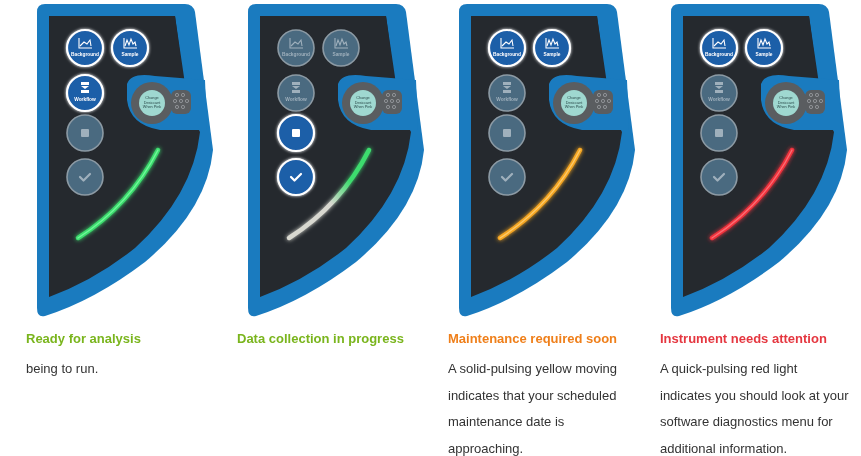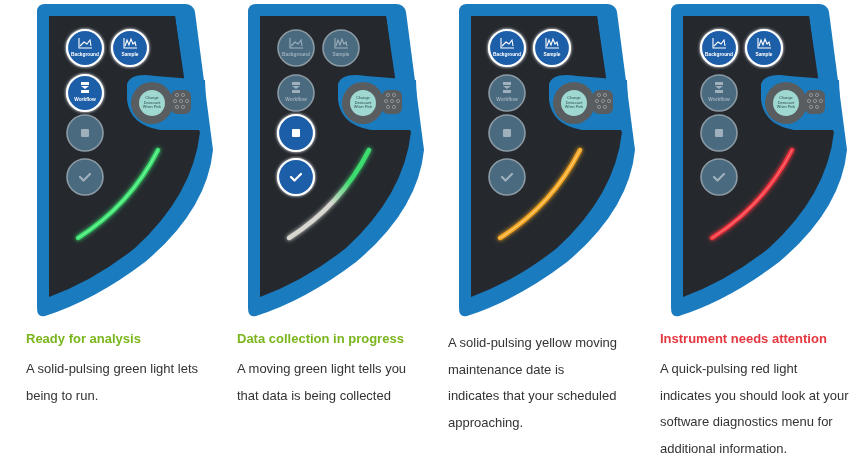--- a/index.html
+++ b/index.html
@@ -88,21 +88,20 @@
           <g transform="">
             <path d="M-5,0 L-1.5,3.5 L5,-3" stroke="#9fb0bc" stroke-width="2.2" fill="none" stroke-linecap="round" stroke-linejoin="round"></path>
           </g>
         </g>
         <path d="M43,238 Q95,205 123,150" stroke="#3ddc6e" stroke-width="4.5" fill="none" stroke-linecap="round" filter="url(#glow0)"></path>
         <path d="M43,238 Q95,205 123,150" stroke="#7dffa5" stroke-width="1.4" fill="none" stroke-linecap="round" opacity="0.8"></path>
       </svg>
       <div class="caption" style="left: -9px;">
         <div class="title" style="color: rgb(122, 181, 29);">Ready for analysis</div>
         <div class="desc">
-          <div>A solid-pulsing green light lets</div>
           <div>being to run.</div>
         </div>
       </div>
     </div>
     <div class="card" style="left: 246px;">
       <svg width="212" height="320" viewBox="0 0 212 320" class="panel-svg">
         <defs>
           <filter id="glow1" x="-50%" y="-50%" width="200%" height="200%">
             <feGaussianBlur stdDeviation="2.2" result="b"></feGaussianBlur>
             <feMerge>
@@ -177,24 +176,20 @@
         <g transform="translate(50,177)" filter="url(#btnglow1)">
           <circle r="18" fill="#1e5ea8" stroke="#ffffff" stroke-width="2.2"></circle>
           <g transform="">
             <path d="M-5,0 L-1.5,3.5 L5,-3" stroke="#ffffff" stroke-width="2.2" fill="none" stroke-linecap="round" stroke-linejoin="round"></path>
           </g>
         </g>
         <path d="M43,238 Q95,205 123,150" stroke="url(#lbgrad1)" stroke-width="4.5" fill="none" stroke-linecap="round" filter="url(#glow1)"></path>
       </svg>
       <div class="caption" style="left: -9px;">
         <div class="title" style="color: rgb(122, 181, 29);">Data collection in progress</div>
-        <div class="desc">
-          <div>A moving green light tells you</div>
-          <div>that data is being collected</div>
-        </div>
       </div>
     </div>
     <div class="card" style="left: 457px;">
       <svg width="212" height="320" viewBox="0 0 212 320" class="panel-svg">
         <defs>
           <filter id="glow2" x="-50%" y="-50%" width="200%" height="200%">
             <feGaussianBlur stdDeviation="2.2" result="b"></feGaussianBlur>
             <feMerge>
               <feMergeNode in="b"></feMergeNode>
               <feMergeNode in="SourceGraphic"></feMergeNode>
@@ -261,24 +256,25 @@
         <g transform="translate(50,177)">
           <circle r="18" fill="#4a6a80" stroke="#8c9aa4" stroke-width="1.6"></circle>
           <g transform="">
             <path d="M-5,0 L-1.5,3.5 L5,-3" stroke="#9fb0bc" stroke-width="2.2" fill="none" stroke-linecap="round" stroke-linejoin="round"></path>
           </g>
         </g>
         <path d="M43,238 Q95,205 123,150" stroke="#f5a623" stroke-width="4.5" fill="none" stroke-linecap="round" filter="url(#glow2)"></path>
         <path d="M43,238 Q95,205 123,150" stroke="#ffd27a" stroke-width="1.4" fill="none" stroke-linecap="round" opacity="0.8"></path>
       </svg>
       <div class="caption" style="left: -9px;">
+        <div class="title" style="color: rgb(239, 127, 26);">Maintenance required soon</div>
         <div class="desc">
           <div>A solid-pulsing yellow moving</div>
+          <div>indicates that your scheduled</div>
           <div>maintenance date is</div>
-          <div>indicates that your scheduled</div>
           <div>approaching.</div>
         </div>
       </div>
     </div>
     <div class="card" style="left: 669px;">
       <svg width="212" height="320" viewBox="0 0 212 320" class="panel-svg">
         <defs>
           <filter id="glow3" x="-50%" y="-50%" width="200%" height="200%">
             <feGaussianBlur stdDeviation="2.2" result="b"></feGaussianBlur>
             <feMerge>

